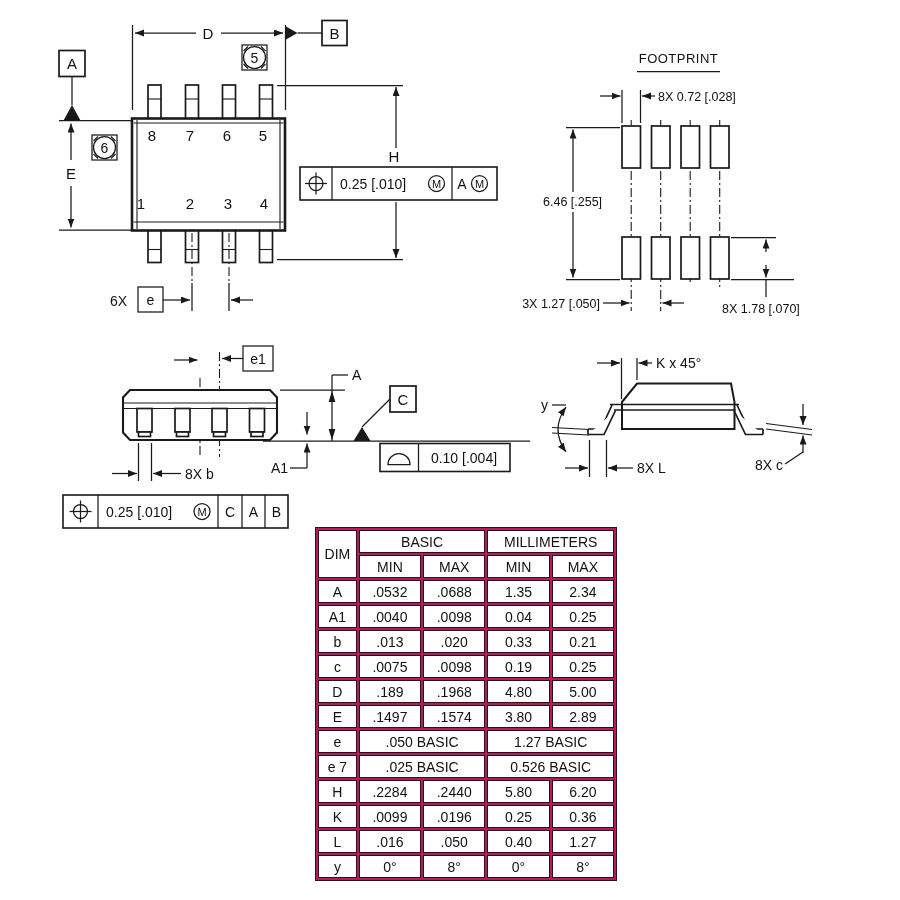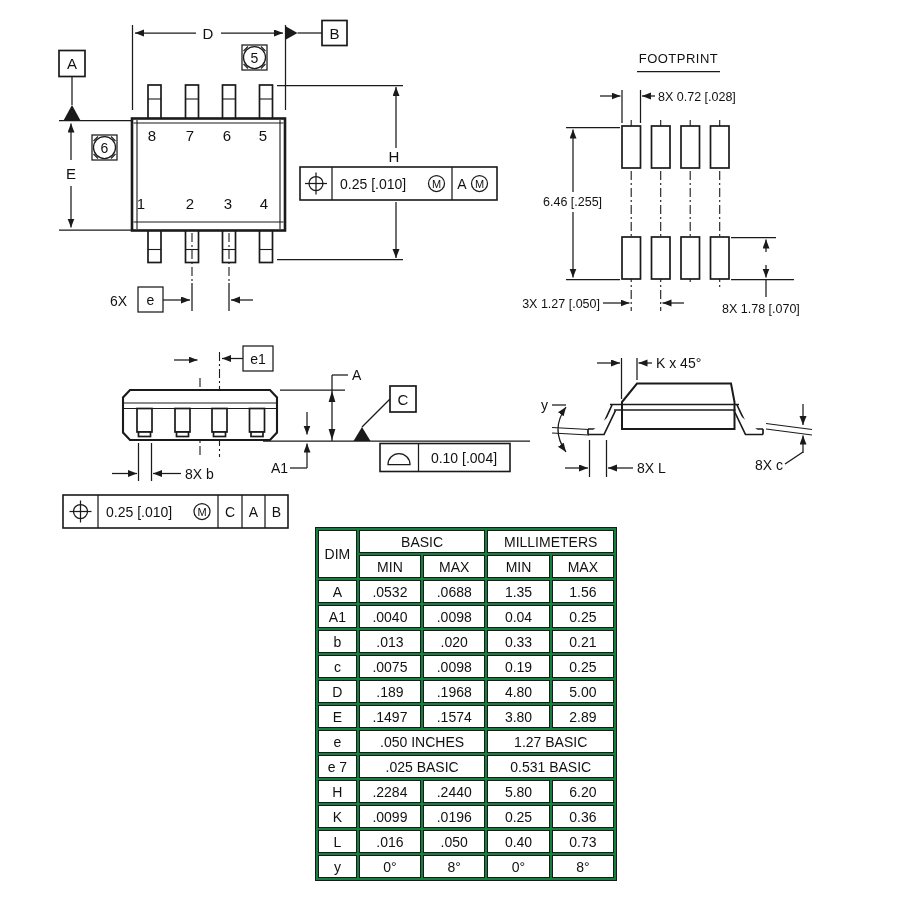--- a/index.html
+++ b/index.html
@@ -14,21 +14,21 @@
   .cl{stroke:#1a1a1a;stroke-width:1.1;fill:none;stroke-dasharray:9 3 2 3;}
   .fcf{stroke:#1a1a1a;stroke-width:1.6;fill:#fff;}
   .filled{fill:#1a1a1a;stroke:none;}
   .t14{font-size:14px;}
   .t15{font-size:15px;}
   .t13{font-size:13px;}
   .t12{font-size:12.5px;}
   .t11{font-size:11px;}
   
   #tablewrap{position:absolute;left:315px;top:527px;width:302px;}
-  #dimtable{border-collapse:separate;border-spacing:2.5px;background:#15803d;
+  #dimtable{border-collapse:separate;border-spacing:2.5px;background:#be185d;
             border:1.5px solid #1a1a1a;width:302px;table-layout:fixed;}
   #dimtable td{border:1.7px solid #1a1a1a;text-align:center;vertical-align:middle;
             font-size:14px;padding:0 1px;height:21px;background:#fff;color:#111;}
   #dimtable col.c-dim{width:38px;}
   #dimtable col.c-val{width:61px;}
 </style>
 </head>
 <body>
 
 <div id="page">
@@ -375,21 +375,21 @@
             <td>MIN</td>
             <td>MAX</td>
             <td>MIN</td>
             <td>MAX</td>
           </tr>
           <tr>
             <td>A</td>
             <td>.0532</td>
             <td>.0688</td>
             <td>1.35</td>
-            <td>1.56</td>
+            <td>2.34</td>
           </tr>
           <tr>
             <td>A1</td>
             <td>.0040</td>
             <td>.0098</td>
             <td>0.04</td>
             <td>0.25</td>
           </tr>
           <tr>
             <td>b</td>
@@ -414,48 +414,48 @@
           </tr>
           <tr>
             <td>E</td>
             <td>.1497</td>
             <td>.1574</td>
             <td>3.80</td>
             <td>2.89</td>
           </tr>
           <tr>
             <td>e</td>
-            <td colspan="2">.050 INCHES</td>
+            <td colspan="2">.050 BASIC</td>
             <td colspan="2">1.27 BASIC</td>
           </tr>
           <tr>
             <td>e 7</td>
             <td colspan="2">.025 BASIC</td>
-            <td colspan="2">0.531 BASIC</td>
+            <td colspan="2">0.526 BASIC</td>
           </tr>
           <tr>
             <td>H</td>
             <td>.2284</td>
             <td>.2440</td>
             <td>5.80</td>
             <td>6.20</td>
           </tr>
           <tr>
             <td>K</td>
             <td>.0099</td>
             <td>.0196</td>
             <td>0.25</td>
             <td>0.36</td>
           </tr>
           <tr>
             <td>L</td>
             <td>.016</td>
             <td>.050</td>
             <td>0.40</td>
-            <td>0.73</td>
+            <td>1.27</td>
           </tr>
           <tr>
             <td>y</td>
             <td>0°</td>
             <td>8°</td>
             <td>0°</td>
             <td>8°</td>
           </tr>
         </tbody>
   </table>

